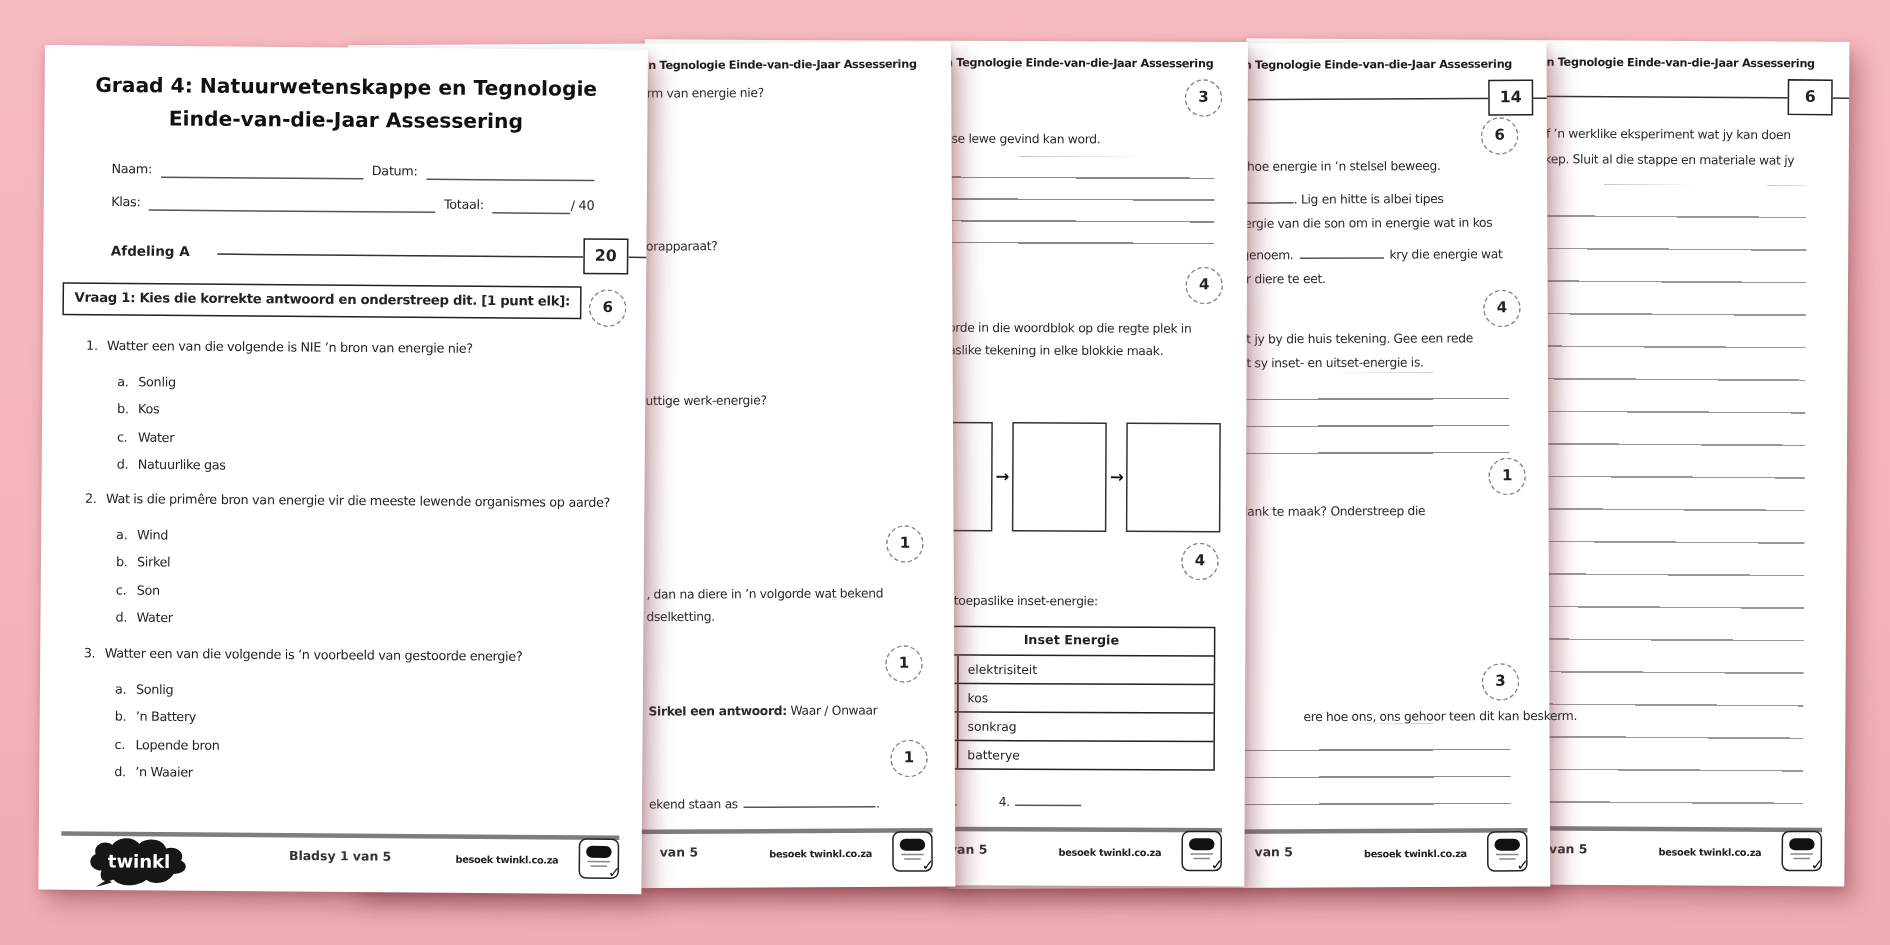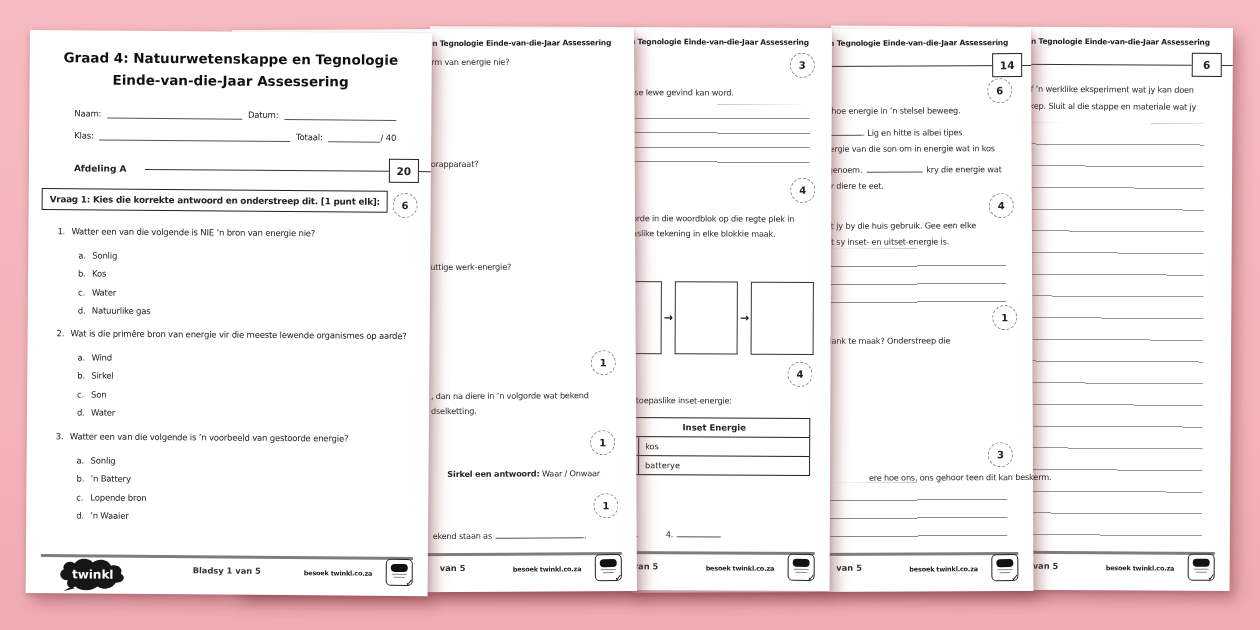--- a/index.html
+++ b/index.html
@@ -120,21 +120,21 @@
     <div class="hdr-frag">e en Tegnologie Einde-van-die-Jaar Assessering</div>
     <div class="sline"></div>
     <div class="mark-box" style="left:363px;top:25px;">14</div>
     <div class="mark-circle" style="left:358px;top:50px;">6</div>
     <div class="frag" style="left:202px;top:77px;">hoe energie in ’n stelsel beweeg.</div>
     <div class="frag" style="left:197px;top:97px;"><span class="blank" style="width:36px;"></span><span>. Lig en hitte is albei tipes</span></div>
     <div class="frag" style="left:200px;top:115px;">ergie van die son om in energie wat in kos</div>
     <div class="frag" style="left:198px;top:134px;"><span>genoem.</span><span class="blank" style="width:56px;margin:0 4px;"></span><span>kry die energie wat</span></div>
     <div class="frag" style="left:201px;top:152px;">r diere te eet.</div>
     <div class="mark-circle" style="left:359px;top:165px;">4</div>
-    <div class="frag" style="left:201px;top:192px;">t jy by die huis gebruik. Gee een elke</div>
+    <div class="frag" style="left:201px;top:192px;">t jy by die huis tekening. Gee een rede</div>
     <div class="frag" style="left:201px;top:208px;">t sy inset- en uitset-energie is.</div>
     <div class="rlines p4lines1"></div>
     <div class="mark-circle" style="left:362px;top:277px;">1</div>
     <div class="frag" style="left:199px;top:307px;">lank te maak? Onderstreep die</div>
     <div class="mark-circle" style="left:357px;top:414px;">3</div>
     <div class="frag" style="left:201px;top:444px;margin-left:37px;">ere hoe ons, ons gehoor teen dit kan beskerm.</div>
     <div class="rlines p4lines2"></div>
     <div class="frule"></div>
     <div class="fpage-frag">van 5</div>
     <div class="fvisit">besoek twinkl.co.za</div>
@@ -159,22 +159,30 @@
       <span class="farrow"></span>
       <div class="fbox" style="width:63px;"></div>
       <span class="farrow"></span>
       <div class="fbox" style="width:63px;"></div>
     </div>
     <div class="mark-circle" style="left:359px;top:334px;">4</div>
     <div class="frag" style="left:198px;top:368px;">ul toepaslike inset-energie:</div>
     <div class="itable">
       <div class="ihead">Inset Energie</div>
       <div class="irow">
+        <span class="ilet">A.</span>
+        <span class="itxt">elektrisiteit</span>
+      </div>
+      <div class="irow">
         <span class="ilet">B.</span>
         <span class="itxt">kos</span>
+      </div>
+      <div class="irow">
+        <span class="ilet">C.</span>
+        <span class="itxt">sonkrag</span>
       </div>
       <div class="irow">
         <span class="ilet">D.</span>
         <span class="itxt">batterye</span>
       </div>
     </div>
     <div class="frag" style="left:194px;top:500px;"><span class="blank" style="width:16px;"></span><span style="margin-left:28px;">4.</span><span class="blank" style="width:44px;margin-left:4px;"></span></div>
     <div class="frule"></div>
     <div class="fpage-frag">van 5</div>
     <div class="fvisit">besoek twinkl.co.za</div>
@@ -188,21 +196,21 @@
 
   <div class="pg pg2">
     <div class="hdr-frag">e en Tegnologie Einde-van-die-Jaar Assessering</div>
     <div class="frag" style="left:199px;top:28px;">rm van energie nie?</div>
     <div class="frag" style="left:198px;top:130px;">orapparaat?</div>
     <div class="frag" style="left:197px;top:233px;">uttige werk-energie?</div>
     <div class="mark-circle" style="left:357px;top:322px;">1</div>
     <div class="frag" style="left:197px;top:362px;">, dan na diere in ’n volgorde wat bekend</div>
     <div class="frag" style="left:197px;top:377px;">dselketting.</div>
     <div class="mark-circle" style="left:356px;top:402px;">1</div>
-    <div class="frag" style="left:213px;top:440px;"><span class="bold">Sirkel een antwoord:</span>&nbsp;<span>Waar / Onwaar</span></div>
+    <div class="frag" style="left:198px;top:440px;"><span class="bold">Sirkel een antwoord:</span>&nbsp;<span>Waar / Onwaar</span></div>
     <div class="mark-circle" style="left:359px;top:465px;">1</div>
     <div class="frag" style="left:198px;top:500px;"><span>ekend staan as</span><span class="blank" style="width:88px;margin-left:4px;"></span><span>.</span></div>
     <div class="frule"></div>
     <div class="fpage-frag">van 5</div>
     <div class="fvisit">besoek twinkl.co.za</div>
     <div class="badge">
       <div class="badge-cloud"></div>
       <div class="badge-line"></div>
       <div class="badge-line short"></div>
       <span class="badge-check">✓</span>

